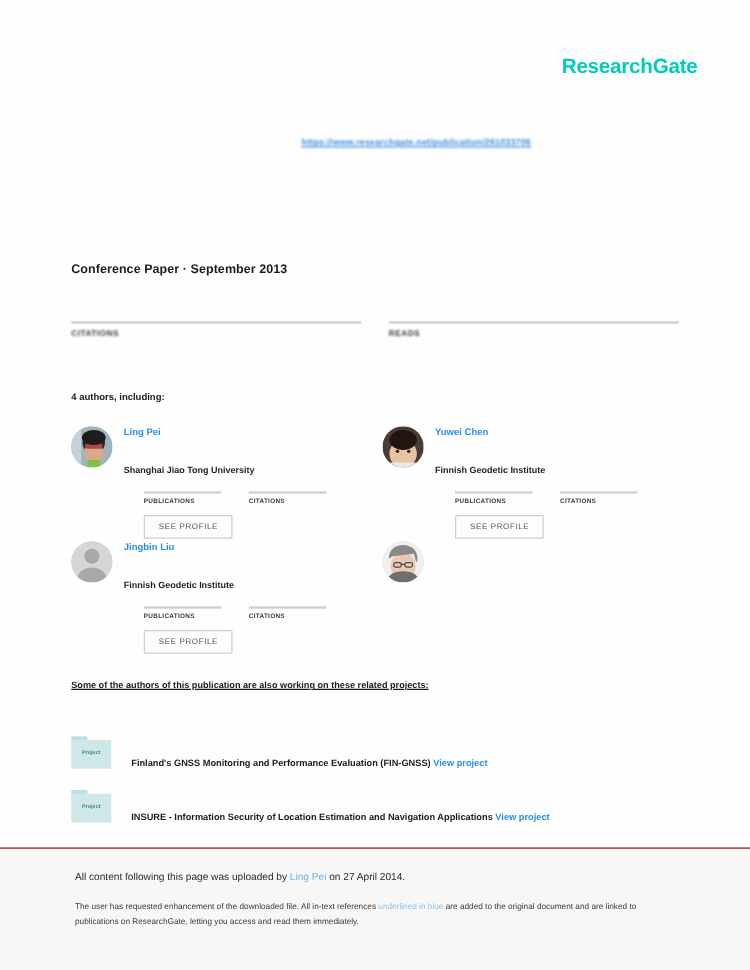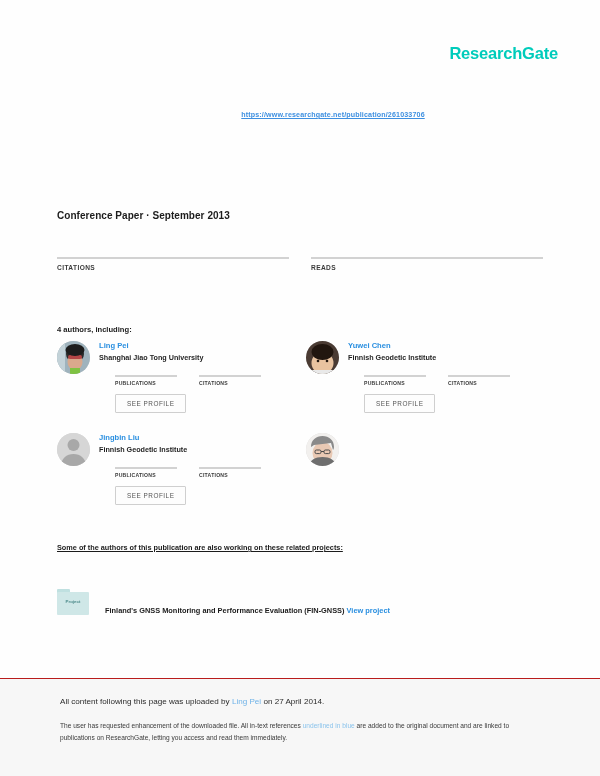--- a/index.html
+++ b/index.html
@@ -95,21 +95,20 @@
   }
 
   
   .authors-head {
     position: absolute;
     left: 57px; top: 313px;
     font-size: 7.6px;
     font-weight: bold;
     color: #1c1c1c;
     filter: blur(0.6px);
-    margin-top: 12px;
   }
   .authors-grid {
     position: absolute;
     left: 57px; top: 341px;
     width: 487px;
     display: grid;
     grid-template-columns: 238px 238px;
     grid-template-rows: 92px 92px;
     column-gap: 11px;
     row-gap: 0px;
@@ -129,21 +128,21 @@
     font-size: 7.6px;
     font-weight: bold;
     color: #2a8fe0;
     filter: blur(0.6px);
     line-height: 1.15;
   }
   .a-inst {
     font-size: 7.2px;
     font-weight: bold;
     color: #1f1f1f;
-    margin-top: 3px;
+    margin-top: 21px;
     filter: blur(0.62px);
     line-height: 1.15;
   }
   .a-stats {
     display: flex;
     gap: 22px;
     margin-top: 7px;
     padding-left: 16px;
   }
   .a-stat { min-width: 62px; }
@@ -400,20 +399,31 @@
           <div class="tab"></div>
           <div class="body"></div>
           <div class="ftxt">Project</div>
         </div>
         <div class="proj-txt">
           <span>Finland's GNSS Monitoring and Performance Evaluation (FIN-GNSS)</span>
           <span class="proj-link">View project</span>
         </div>
       </div>
 
+      <div class="proj">
+        <div class="folder">
+          <div class="tab"></div>
+          <div class="body"></div>
+          <div class="ftxt">Project</div>
+        </div>
+        <div class="proj-txt">
+          <span>INSURE - Information Security of Location Estimation and Navigation Applications</span>
+          <span class="proj-link">View project</span>
+        </div>
+      </div>
 
     </div>
 
   </div>
 
   <div class="footer">
     <div class="f-line1">
       <span>All content following this page was uploaded by </span><span class="f-link">Ling Pei</span><span> on 27 April 2014.</span>
     </div>
     <div class="f-small">

